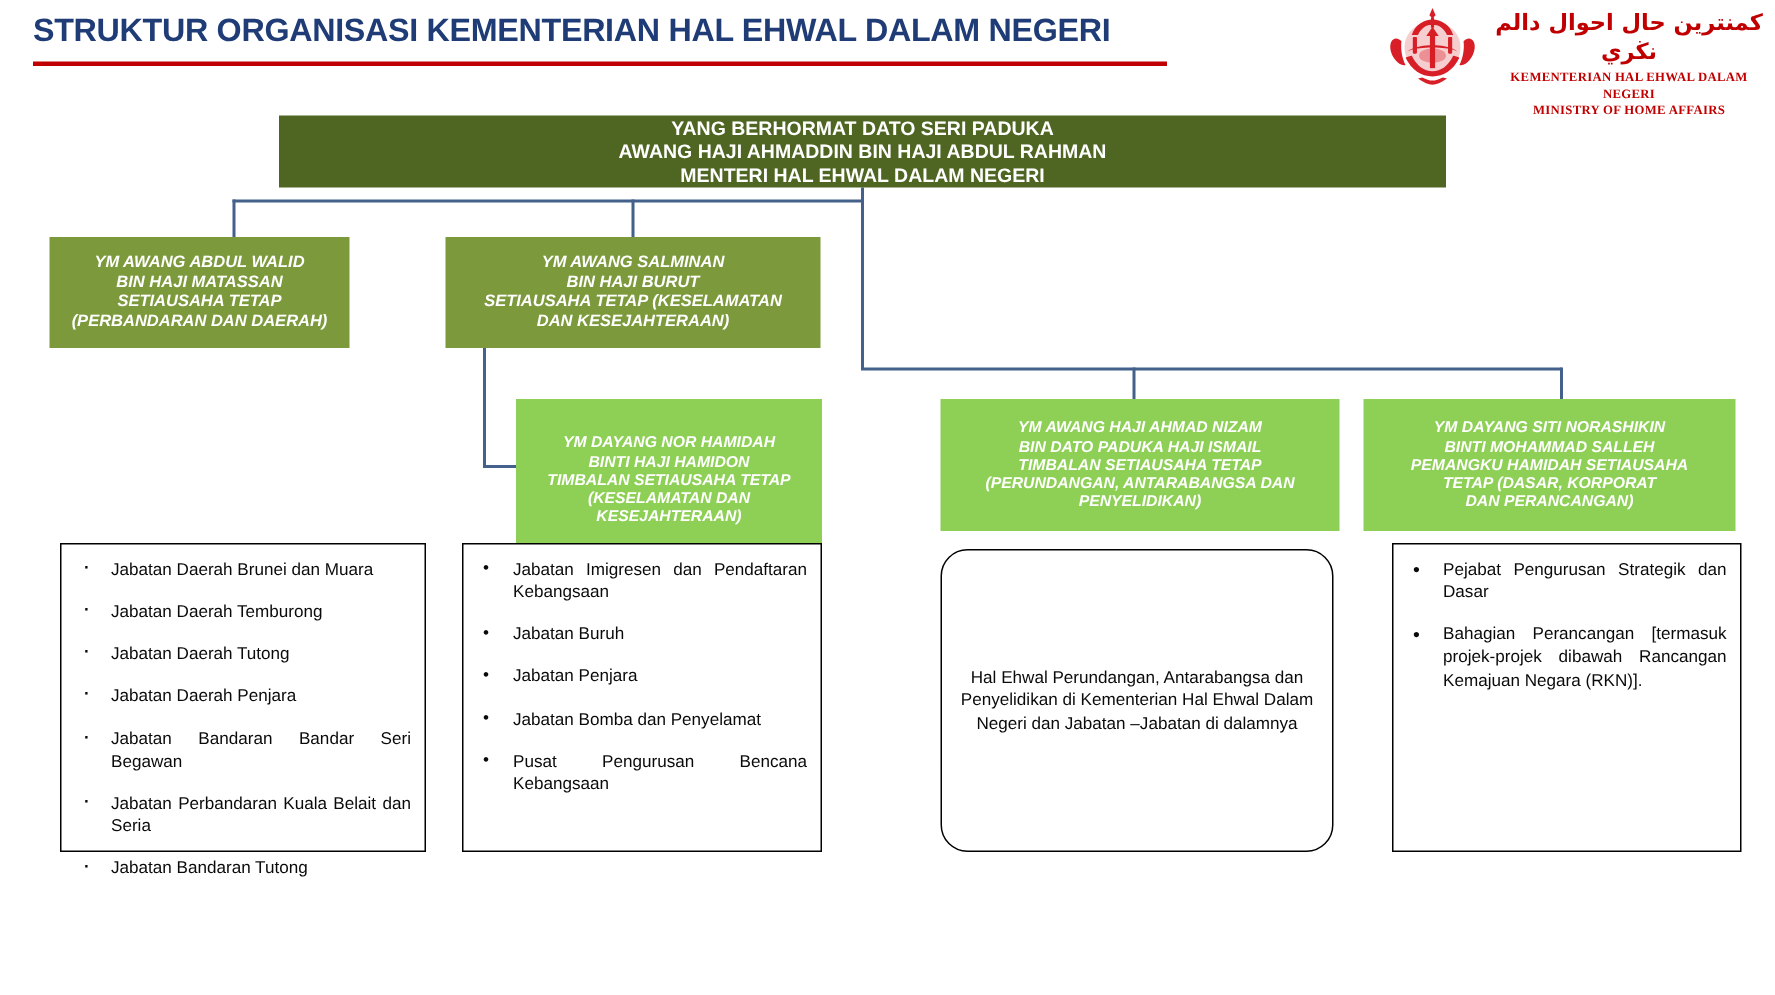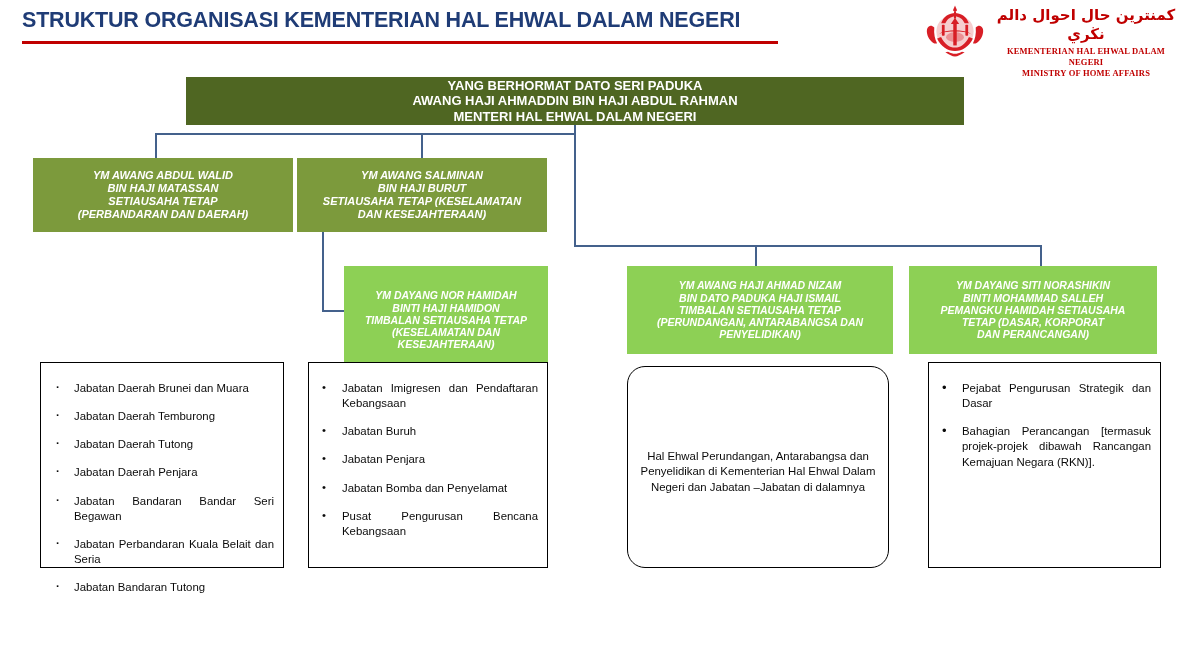--- a/index.html
+++ b/index.html
@@ -70,21 +70,21 @@
   .lvl3 { background: #8DD055; font-size: 10.5px; }
 
   
   .line { background: #44618C; }
 
   
   .detail-box {
     box-sizing: border-box;
     border: 1px solid #000000;
     background: #ffffff;
-    padding: 18px 9px 8px 9px;
+    padding: 10px 9px 8px 9px;
     font-size: 11.4px;
     line-height: 1.33;
     color: #0a0a0a;
   }
   .detail-box ul {
     margin: 0; padding: 0; list-style: none;
   }
   .detail-box li {
     position: relative;
     padding-left: 24px;
@@ -153,21 +153,21 @@
 <div class="abs line" style="left:322px; top:310px; width:22px; height:1.6px;"></div>
 
 <div class="abs org-box lvl1" style="left:186px; top:77px; width:778px; height:48px;">
   <div>
     <div>YANG BERHORMAT DATO SERI PADUKA</div>
     <div>AWANG HAJI AHMADDIN BIN HAJI ABDUL RAHMAN</div>
     <div>MENTERI HAL EHWAL DALAM NEGERI</div>
   </div>
 </div>
 
-<div class="abs org-box lvl2" style="left:33px; top:158px; width:260px; height:74px;">
+<div class="abs org-box lvl2" style="left:33px; top:158px; width:200px; height:74px;">
   <div>
     <div>YM AWANG ABDUL WALID</div>
     <div>BIN HAJI MATASSAN</div>
     <div>SETIAUSAHA TETAP</div>
     <div>(PERBANDARAN DAN DAERAH)</div>
   </div>
 </div>
 
 <div class="abs org-box lvl2" style="left:297px; top:158px; width:250px; height:74px;">
   <div>

